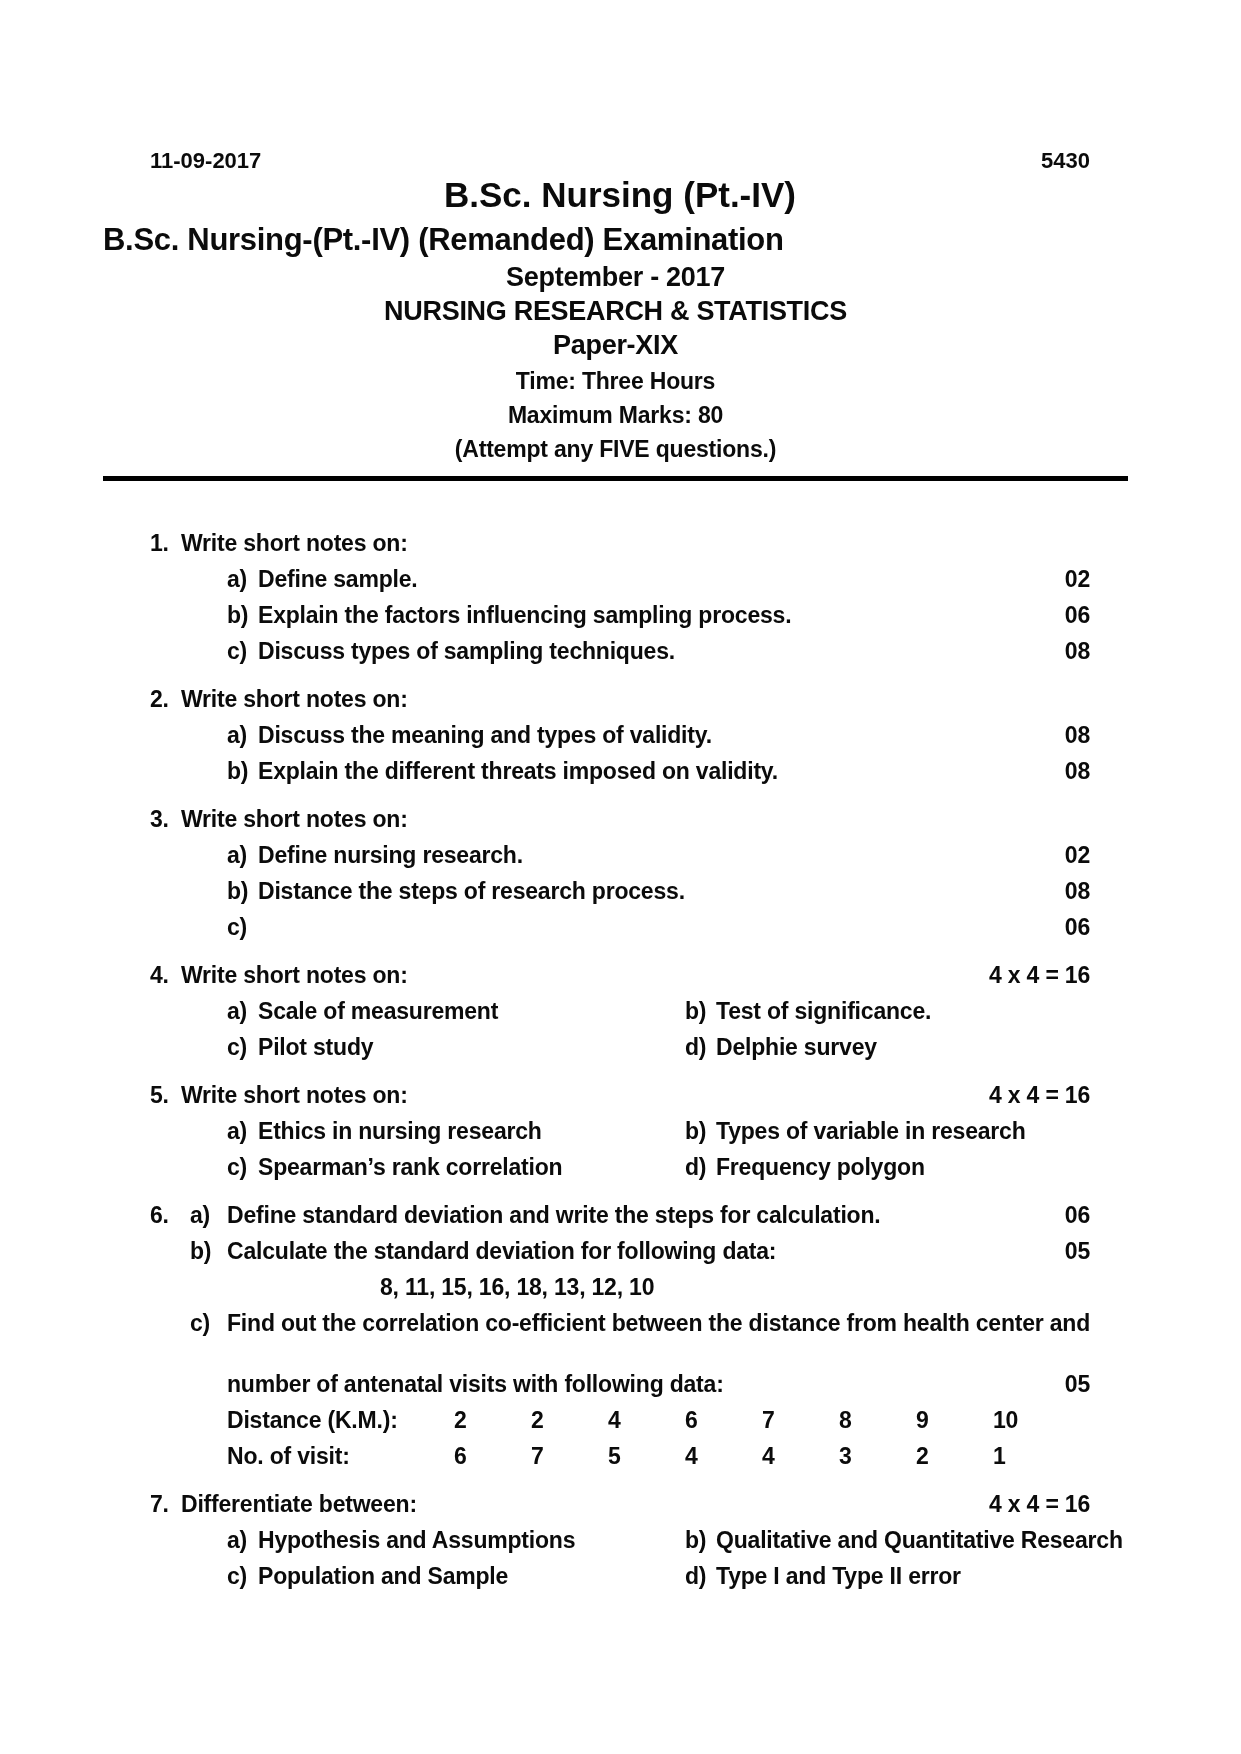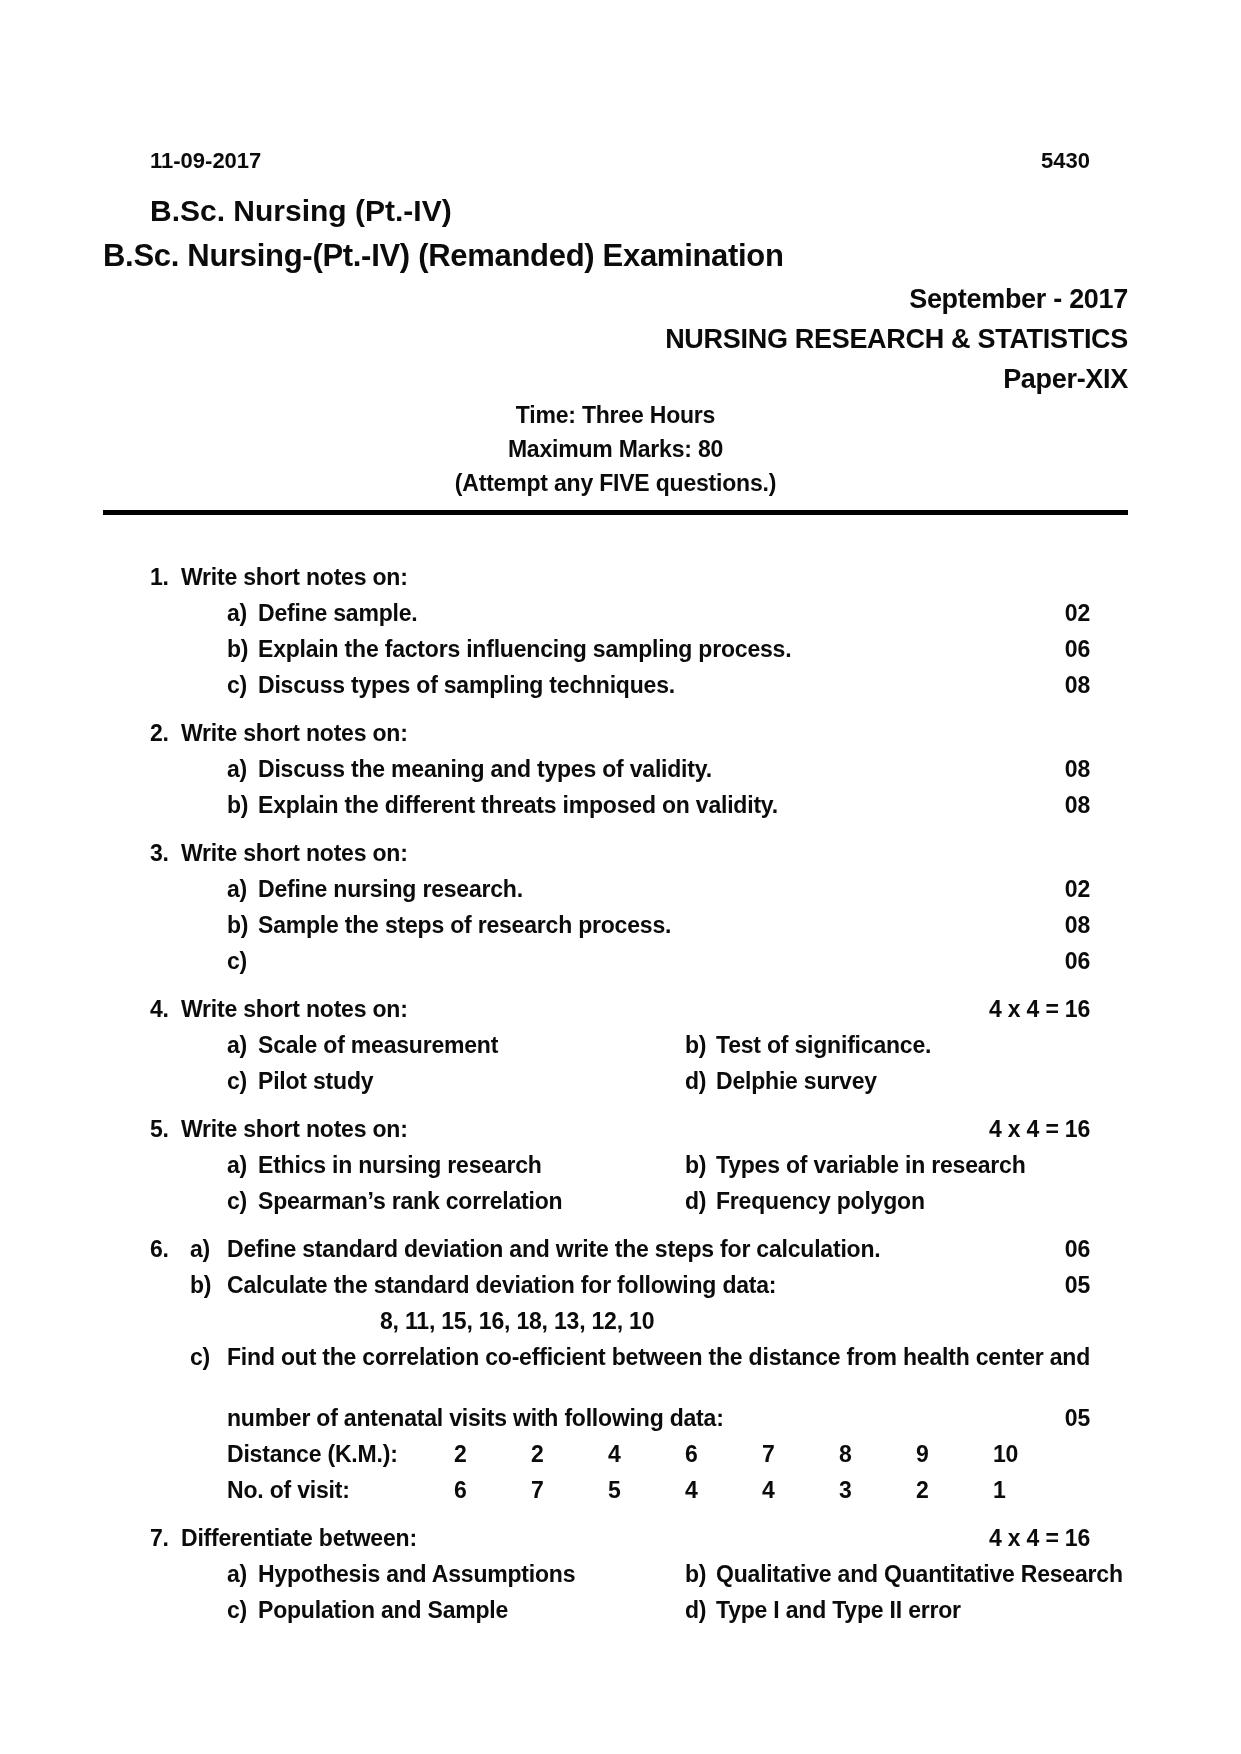--- a/index.html
+++ b/index.html
@@ -11,23 +11,23 @@
     background: #ffffff;
     color: #0b0b0b;
     font-family: "Liberation Sans", sans-serif;
     font-weight: 700;
     overflow: hidden;
   }
   .content { margin-left: 103px; width: 1025px; padding-top: 148px; }
   .inner { padding-left: 47px; padding-right: 38px; gap: 16px; }
 
   .top-row { display: flex; justify-content: space-between; font-size: 22px; line-height: 26px; }
-  .course  { font-size: 30px; line-height: 34px; margin-top: 20px; }
+  .course  { font-size: 35px; line-height: 34px; margin-top: 4px; text-align: center; }
   .title   { text-align: left; font-size: 31px; line-height: 40px; margin-top: 8px; letter-spacing: -0.3px; }
-  .h2      { text-align: right; font-size: 27px; line-height: 34px; margin-top: 6px; letter-spacing: -0.3px; }
+  .h2      { text-align: center; font-size: 27px; line-height: 34px; letter-spacing: -0.3px; }
   .h3      { text-align: center; font-size: 23px; line-height: 30px; margin-top: 4px; letter-spacing: -0.2px; }
   .rule    { border: none; border-top: 5px solid #000; margin: 12px 0 0 0; }
 
   .questions { margin-top: 44px; }
   .q-block { margin-top: 12px; }
   .q-block:first-child { margin-top: 0; }
   .q-row {
     position: relative;
     display: flex;
     align-items: baseline;
@@ -117,21 +117,21 @@
           <span class="q-num">3.</span>
           <span>Write short notes on:</span>
         </div>
         <div class="q-row q-sub">
           <span class="s-label">a)</span>
           <span>Define nursing research.</span>
           <span class="marks">02</span>
         </div>
         <div class="q-row q-sub">
           <span class="s-label">b)</span>
-          <span>Sample the steps of research process.</span>
+          <span>Distance the steps of research process.</span>
           <span class="marks">08</span>
         </div>
         <div class="q-row q-sub">
           <span class="s-label">c)</span>
           <span class="marks">06</span>
         </div>
       </div>
 
       <div class="q-block">
         <div class="q-row">

